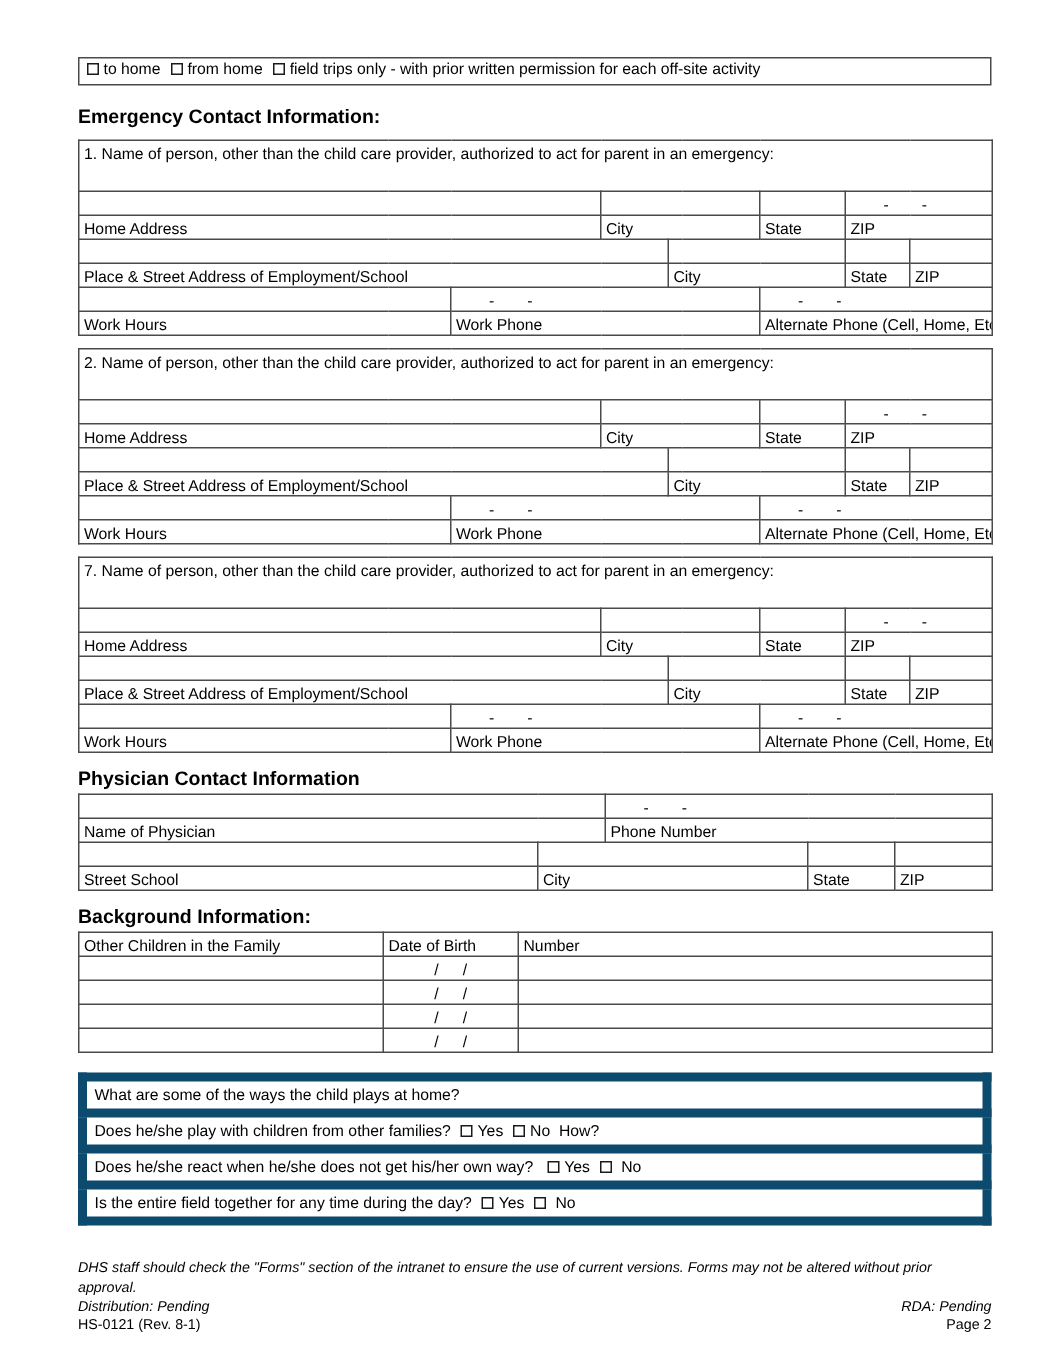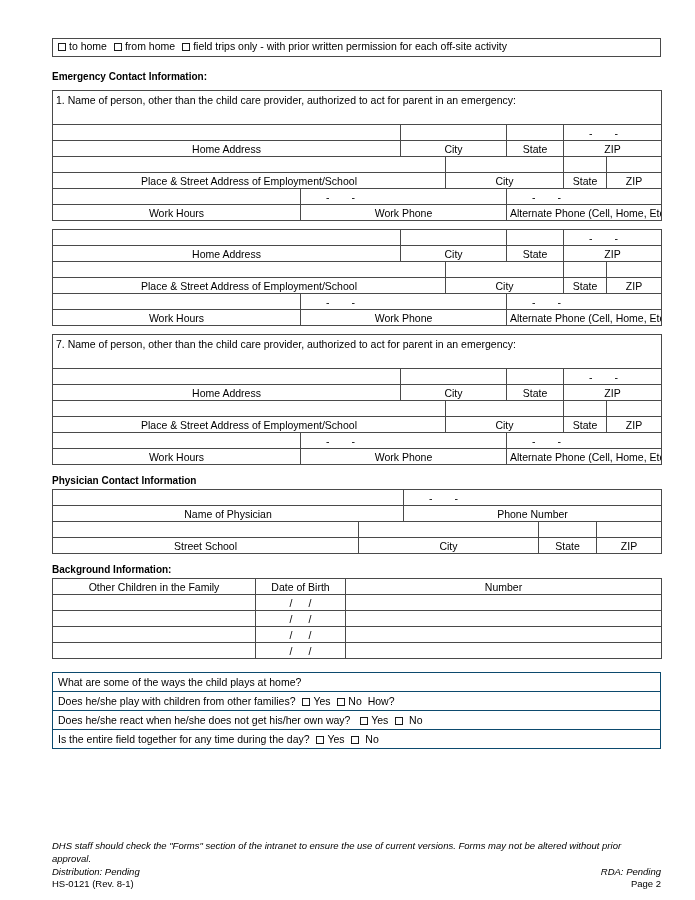--- a/index.html
+++ b/index.html
@@ -33,38 +33,38 @@
     line-height: 1.15;
   }
   table.form td {
     border: 1px solid #4a4a4a;
     padding: 0 3px;
     vertical-align: bottom;
     height: 15px;
     overflow: hidden;
     white-space: nowrap;
   }
-  td.lbl { vertical-align: bottom; padding-bottom: 1px; text-align: center; }
+  td.lbl { vertical-align: bottom; padding-bottom: 1px; }
   td.blank-tall { height: 27px; }
 
   
   .cb {
     display: inline-block;
     width: 8px;
     height: 8px;
     border: 1px solid #1a1a1a;
     background: #fff;
     vertical-align: -1px;
     margin: 0 3px 0 1px;
     box-sizing: border-box;
   }
 
   
   .sect-head {
-    font-size: 10px;
+    font-size: 13px;
     font-weight: bold;
     margin: 0;
     padding: 0;
     line-height: 1.1;
   }
 
   .gap-14 { height: 14px; }
   .gap-10 { height: 10px; }
   .gap-8  { height: 8px; }
   .gap-3  { height: 3px; }
@@ -90,21 +90,21 @@
   }
   .dashes .d1 { display:inline-block; width: 22px; }
   .dashes .d2 { display:inline-block; width: 22px; }
 
   .dob { text-align: center; padding-bottom: 1px; }
   .dob .s { display:inline-block; width:16px; }
 
   
   table.exp { width: 609px; border-collapse: collapse; table-layout: fixed;
               font-size: 10.5px; }
-  table.exp td { border: 1px solid #0c4a6e; padding: 2px 4px 2px 5px;
+  table.exp td { border: 6px solid #0c4a6e; padding: 2px 4px 2px 5px;
                  height: 14px; white-space: nowrap; vertical-align: middle; }
   td.exp-tall { height: 20px; vertical-align: top; padding-top: 2px; }
 
   
   .footer {
     position: absolute;
     left: 52px;
     top: 840px;
     width: 609px;
     font-size: 9.5px;
@@ -193,20 +193,23 @@
           <col style="width:100px">
           <col style="width:45px">
           <col style="width:9px">
           <col style="width:52px">
           <col style="width:57px">
           <col style="width:4px">
           <col style="width:39px">
           <col style="width:55px">
       </colgroup>
       <tbody>
+          <tr>
+            <td colspan="10" style="height:30px;vertical-align:top;padding-top:3px;white-space:normal">2.  Name of person, other than the child care provider, authorized to act for parent in an emergency:</td>
+          </tr>
       <tr>
         <td colspan="3" class="blank-tall"></td>
         <td colspan="3" class="blank-tall"></td>
         <td class="blank-tall"></td>
         <td colspan="3" class="blank-tall dashes"><span class="d1">&nbsp;</span>-<span class="d2">&nbsp;</span>-</td>
       </tr>
       <tr>
         <td colspan="3" class="lbl">Home Address</td>
         <td colspan="3" class="lbl">City</td>
         <td class="lbl">State</td>

